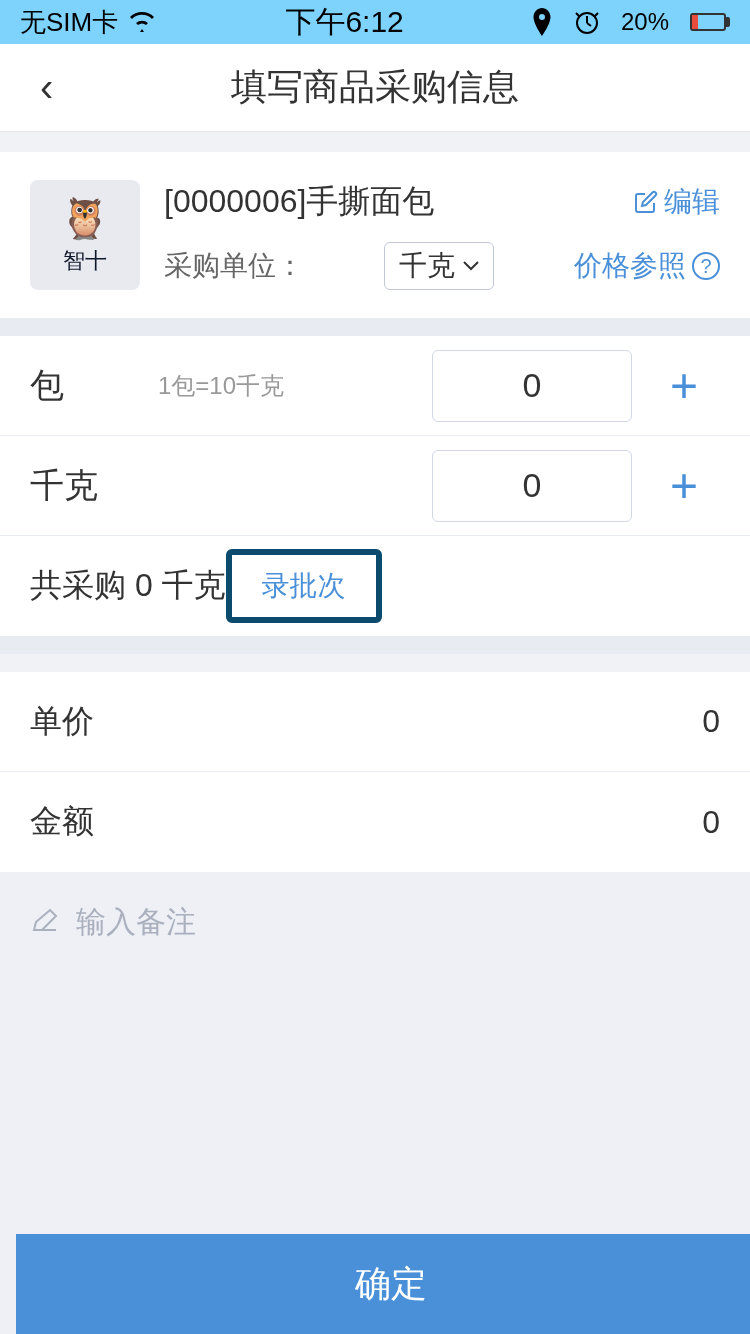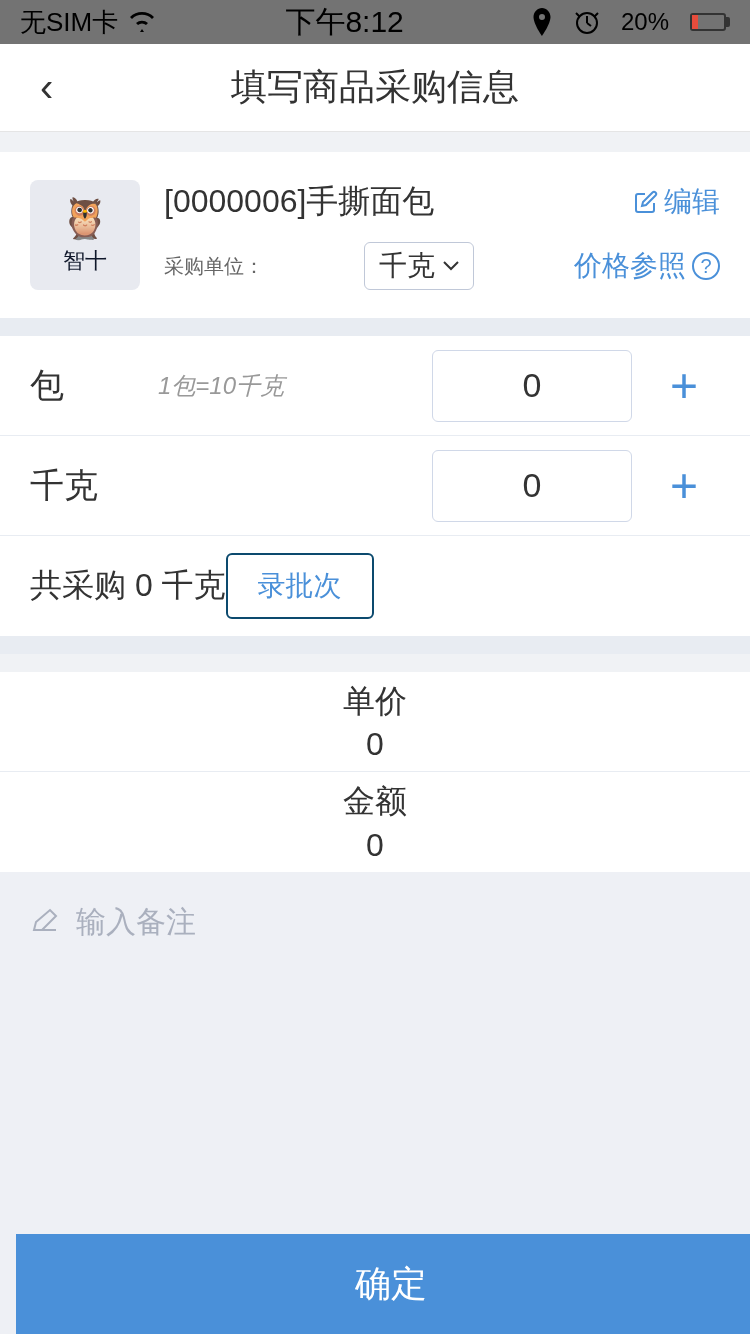--- a/index.html
+++ b/index.html
@@ -9,21 +9,21 @@
       min-height: 1334px;
       font-family: -apple-system, 'PingFang SC', 'Helvetica Neue', sans-serif;
       background: #f0f2f5;
       font-size: 32px;
       color: #333;
     }
 
     
     .status-bar {
       height: 44px;
-      background: #737373;
+      background: #7dd3fc;
       display: flex;
       align-items: center;
       justify-content: space-between;
       padding: 0 20px;
       font-size: 28px;
       color: #000;
     }
     .status-left { display: flex; align-items: center; gap: 8px; font-size: 26px; }
     .status-center { font-size: 30px; font-weight: 400; }
     .status-right { display: flex; align-items: center; gap: 21px; font-size: 24px; }
@@ -130,21 +130,21 @@
       font-size: 28px;
       cursor: pointer;
     }
     .product-unit-row {
       margin-top: 18px;
       display: flex;
       align-items: center;
       justify-content: space-between;
     }
     .unit-label {
-      font-size: 20px;
+      font-size: 28px;
       color: #666;
     }
     .unit-select {
       display: flex;
       align-items: center;
       border: 1px solid #c0c8d8;
       border-radius: 6px;
       padding: 4px 14px;
       font-size: 28px;
       color: #333;
@@ -191,21 +191,20 @@
     }
     .quantity-label {
       font-size: 34px;
       color: #333;
       min-width: 120px;
     }
     .quantity-sub-label {
       font-size: 24px;
       color: #999;
       margin-left: 8px;
-      font-style: italic;
     }
     .quantity-input-wrap {
       flex: 1;
       display: flex;
       align-items: center;
       justify-content: flex-end;
       gap: 16px;
     }
     .quantity-input {
       width: 200px;
@@ -238,42 +237,41 @@
       justify-content: flex-start;
       padding: 0 30px;
       height: 100px;
       background: #fff;
     }
     .summary-text {
       font-size: 32px;
       color: #333;
     }
     .batch-btn {
-      border: 2px solid #0c4a6e;
+      border: 6px solid #0c4a6e;
       border-radius: 6px;
       padding: 12px 30px;
       color: #4a90d9;
       font-size: 28px;
       background: #fff;
       cursor: pointer;
     }
 
     
     .price-section {
       background: #fff;
       margin-top: 18px;
     }
     .price-row {
       display: flex;
       align-items: center;
       justify-content: space-between;
       padding: 8px 30px;
       height: 100px;
       border-bottom: 1px solid #e8ecf2;
-      flex-direction: column;
     }
     .price-row:last-child {
       border-bottom: none;
     }
     .price-label {
       font-size: 32px;
       color: #333;
     }
     .price-value {
       font-size: 32px;
@@ -323,21 +321,21 @@
 
 <div class="status-bar">
   <div class="status-left">
     <span>无SIM卡</span>
     <svg width="32" height="22" viewBox="0 0 32 22">
       <path d="M16 18l2 3h-4l2-3z" fill="#000"></path>
       <path d="M10 12a9 9 0 0112 0l-2 2a6 6 0 00-8 0z" fill="#000"></path>
       <path d="M4 6a17 17 0 0124 0l-2 2a14 14 0 00-20 0z" fill="#000"></path>
     </svg>
   </div>
-  <div class="status-center">下午8:12</div>
+  <div class="status-center">下午6:12</div>
   <div class="status-right">
     <svg width="22" height="28" viewBox="0 0 22 28">
       <path d="M11 0C6.5 0 2.5 4 2.5 9c0 7 8.5 19 8.5 19s8.5-12 8.5-19C19.5 4 15.5 0 11 0zm0 12a3 3 0 110-6 3 3 0 010 6z" fill="#000"></path>
     </svg>
     <svg width="26" height="28" viewBox="0 0 26 28">
       <circle cx="13" cy="15" r="10" stroke="#000" stroke-width="2" fill="none"></circle>
       <line x1="13" y1="8" x2="13" y2="15" stroke="#000" stroke-width="2"></line>
       <line x1="13" y1="15" x2="17" y2="18" stroke="#000" stroke-width="2"></line>
       <path d="M2 5l4 4M24 5l-4 4" stroke="#000" stroke-width="2"></path>
     </svg>

